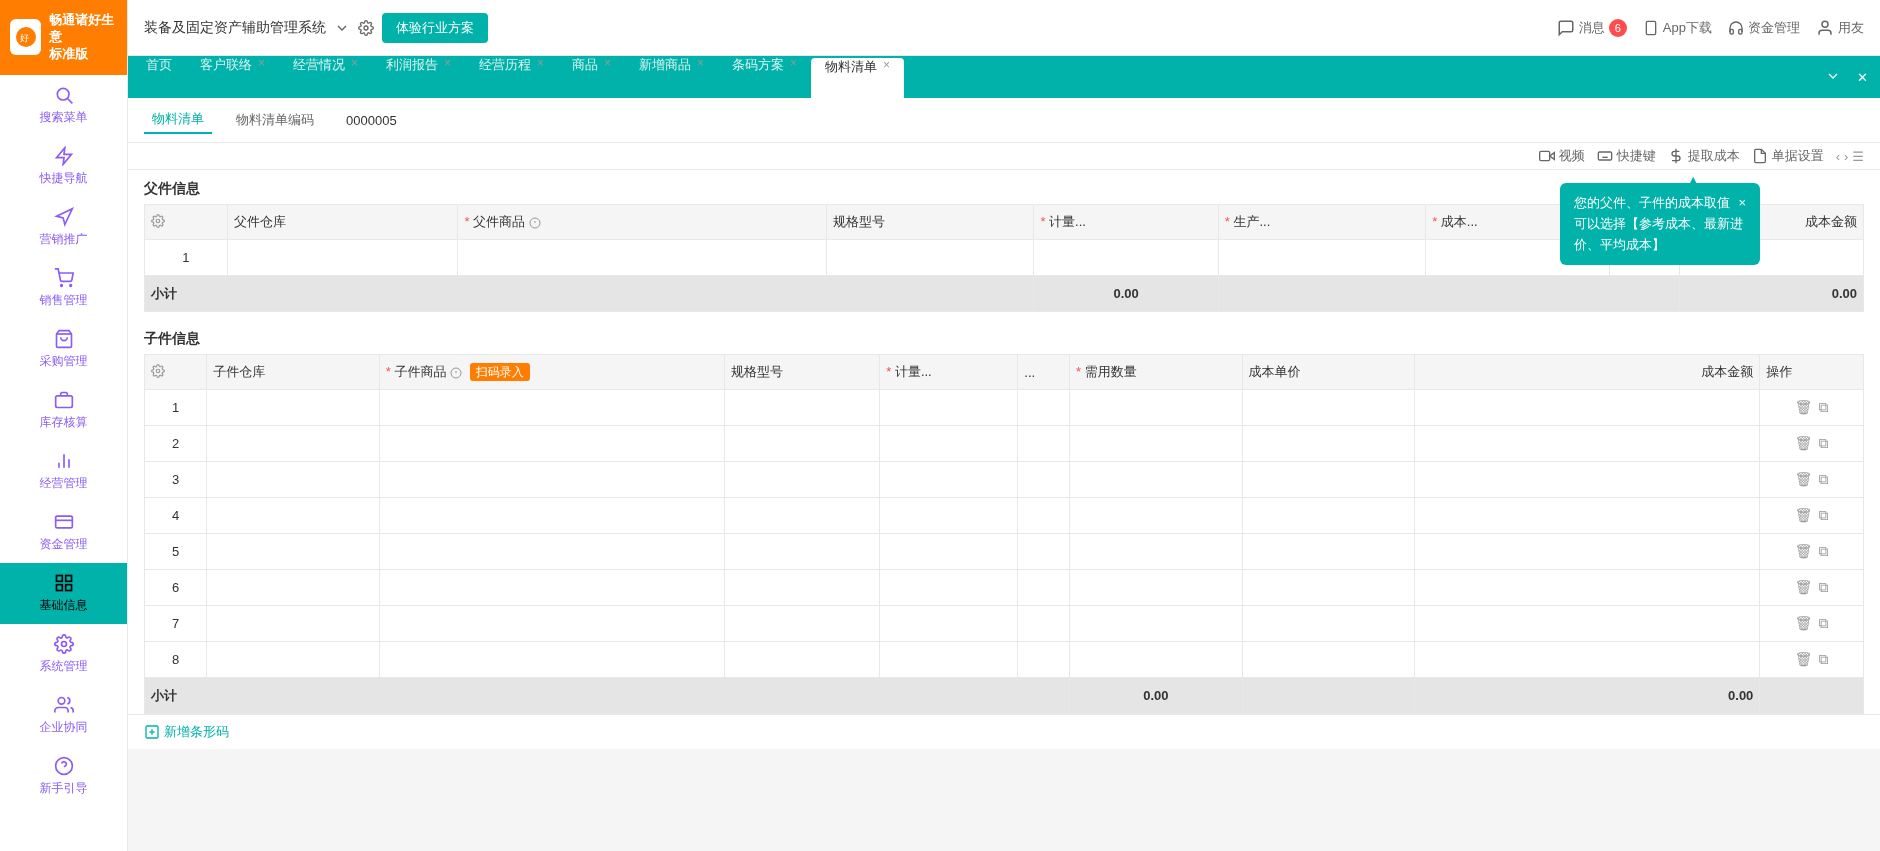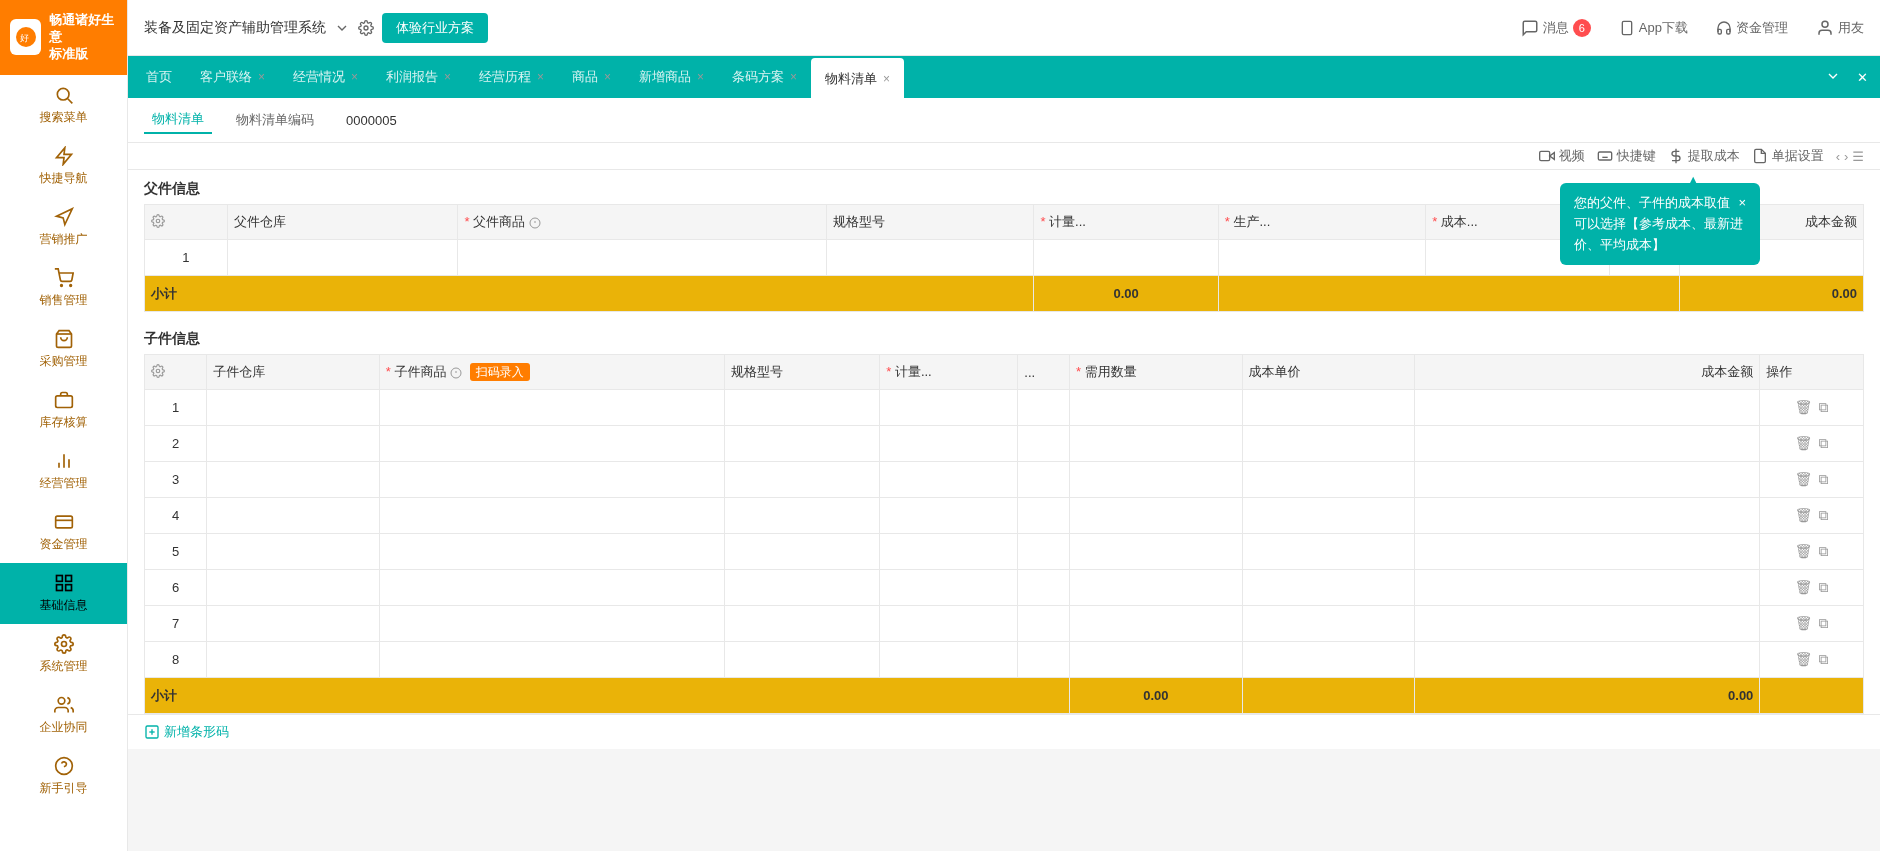--- a/index.html
+++ b/index.html
@@ -4,40 +4,40 @@
   <style>
     * { box-sizing: border-box; margin: 0; padding: 0; }
     body { font-family: 'Microsoft YaHei', Arial, sans-serif; font-size: 13px; background: #f5f5f5; display: flex; height: 851px; overflow: hidden; }
 
     
     .sidebar { width: 128px; background: #fff; display: flex; flex-direction: column; border-right: 1px solid #e8e8e8; flex-shrink: 0; }
     .sidebar-logo { background: #ff7d00; padding: 12px 10px; display: flex; align-items: center; gap: 8px; min-height: 56px; }
     .logo-icon { width: 36px; height: 36px; background: #fff; border-radius: 6px; display: flex; align-items: center; justify-content: center; }
     .logo-icon svg { width: 24px; height: 24px; }
     .logo-text { color: #fff; font-size: 13px; font-weight: bold; line-height: 1.3; }
-    .sidebar-item { display: flex; flex-direction: column; align-items: center; padding: 10px 4px; cursor: pointer; color: #a16207; font-size: 12px; gap: 4px; transition: color 0.2s; }
+    .sidebar-item { display: flex; flex-direction: column; align-items: center; padding: 10px 4px; cursor: pointer; color: #8b5cf6; font-size: 12px; gap: 4px; transition: color 0.2s; }
     .sidebar-item.active { color: #000000; background: #00b2a9; }
     .sidebar-item svg { width: 20px; height: 20px; }
     .sidebar-item .item-label { font-size: 12px; text-align: center; }
 
     
     .main { flex: 1; display: flex; flex-direction: column; overflow: hidden; }
 
     
     .top-header { background: #fff; height: 56px; display: flex; align-items: center; justify-content: space-between; padding: 0 16px; border-bottom: 1px solid #e8e8e8; flex-shrink: 0; }
     .header-left { display: flex; align-items: center; gap: 8px; }
     .system-name { font-size: 14px; color: #333; }
-    .header-right { display: flex; align-items: center; gap: 28px; color: #666; font-size: 13px; }
+    .header-right { display: flex; align-items: center; gap: 16px; color: #666; font-size: 13px; }
     .header-right-item { display: flex; align-items: center; gap: 4px; cursor: pointer; }
     .badge { background: #ff4d4f; color: #fff; border-radius: 10px; font-size: 11px; padding: 0 5px; min-width: 18px; height: 18px; display: flex; align-items: center; justify-content: center; }
     .experience-btn { background: #00b2a9; color: #fff; border: none; border-radius: 4px; padding: 6px 14px; cursor: pointer; font-size: 13px; text-align: center; }
 
     
     .tab-bar { background: #00b2a9; display: flex; align-items: center; height: 42px; flex-shrink: 0; padding: 0 4px; }
-    .tab-item { padding: 0 14px; height: 42px; display: flex; align-items: center; color: rgba(255,255,255,0.85); cursor: pointer; font-size: 13px; position: relative; white-space: nowrap; gap: 4px; }
+    .tab-item { padding: 0 14px; height: 42px; display: flex; color: rgba(255,255,255,0.85); cursor: pointer; font-size: 13px; position: relative; white-space: nowrap; gap: 4px; }
     .tab-item.active { background: #fff; color: #333; border-radius: 4px 4px 0 0; margin-top: 4px; }
     .tab-close { font-size: 12px; color: #999; margin-left: 2px; }
     .tab-bar-end { margin-left: auto; color: #fff; padding: 0 8px; cursor: pointer; }
 
     
     .content { flex: 1; background: #f5f5f5; overflow: auto; padding: 0; }
     .content-inner { background: #fff; margin: 0; }
 
     
     .sub-tab-bar { display: flex; align-items: center; padding: 8px 16px; border-bottom: 1px solid #e8e8e8; background: #fff; gap: 16px; }
@@ -51,21 +51,21 @@
     .toolbar-item svg { width: 16px; height: 16px; }
 
     
     .section { padding: 0 16px 0 16px; background: #fff; }
     .section-title { font-size: 14px; font-weight: bold; color: #333; padding: 10px 0 6px 0; }
 
     
     .data-table { width: 100%; border-collapse: collapse; font-size: 13px; }
     .data-table th { background: #f5f5f5; padding: 8px 6px; text-align: left; border: 1px solid #e8e8e8; color: #333; font-weight: normal; white-space: nowrap; }
     .data-table td { padding: 6px; border: 1px solid #e8e8e8; color: #333; height: 36px; }
-    .subtotal-row td { background: #eab308; font-weight: bold; }
+    .subtotal-row td { background: #e5e5e5; font-weight: bold; }
     .subtotal-label { color: #666; padding-left: 8px; }
     .row-num { color: #999; text-align: center; width: 30px; }
 
     .scan-badge { background: #ff7d00; color: #fff; border-radius: 3px; padding: 2px 6px; font-size: 12px; margin-left: 4px; }
 
     
     .tooltip-box { position: absolute; top: 40px; right: 120px; background: #00b2a9; color: #fff; padding: 10px 14px; border-radius: 6px; font-size: 13px; max-width: 200px; line-height: 1.6; z-index: 100; }
     .tooltip-box::before { content: '▲'; position: absolute; top: -14px; right: 60px; color: #00b2a9; font-size: 14px; }
     .tooltip-close { float: right; cursor: pointer; margin-left: 8px; }
 

